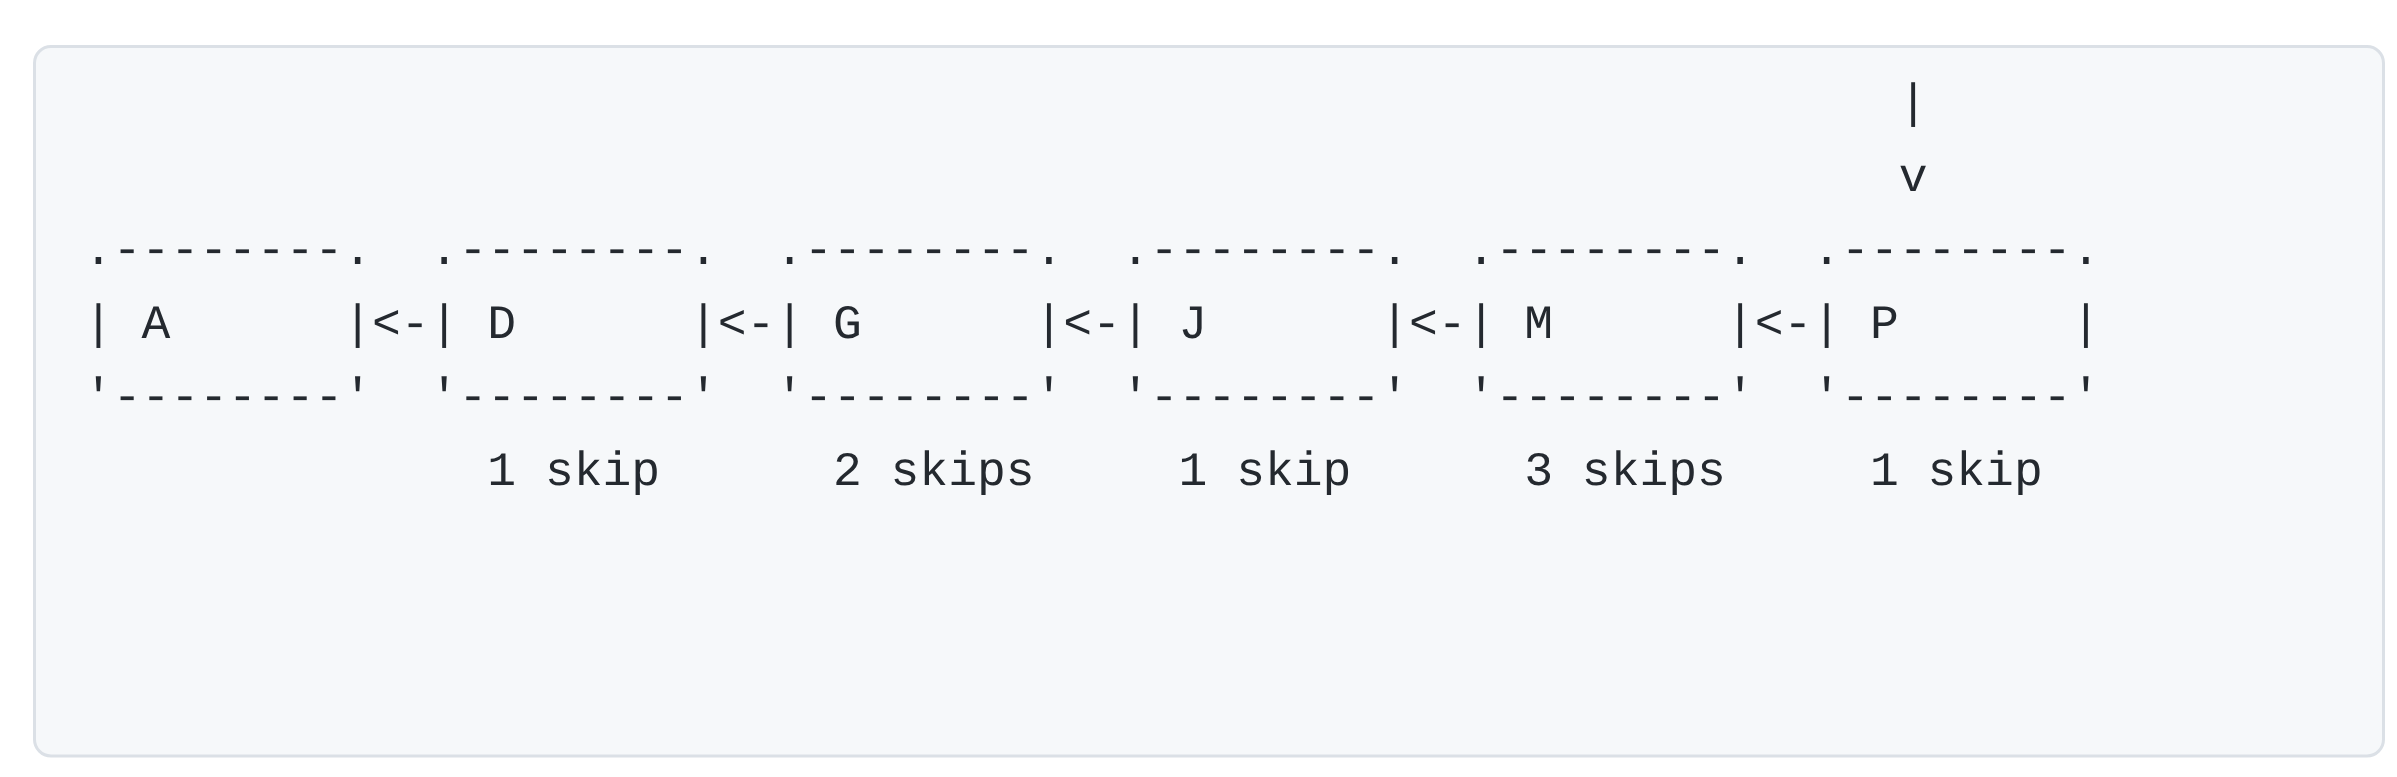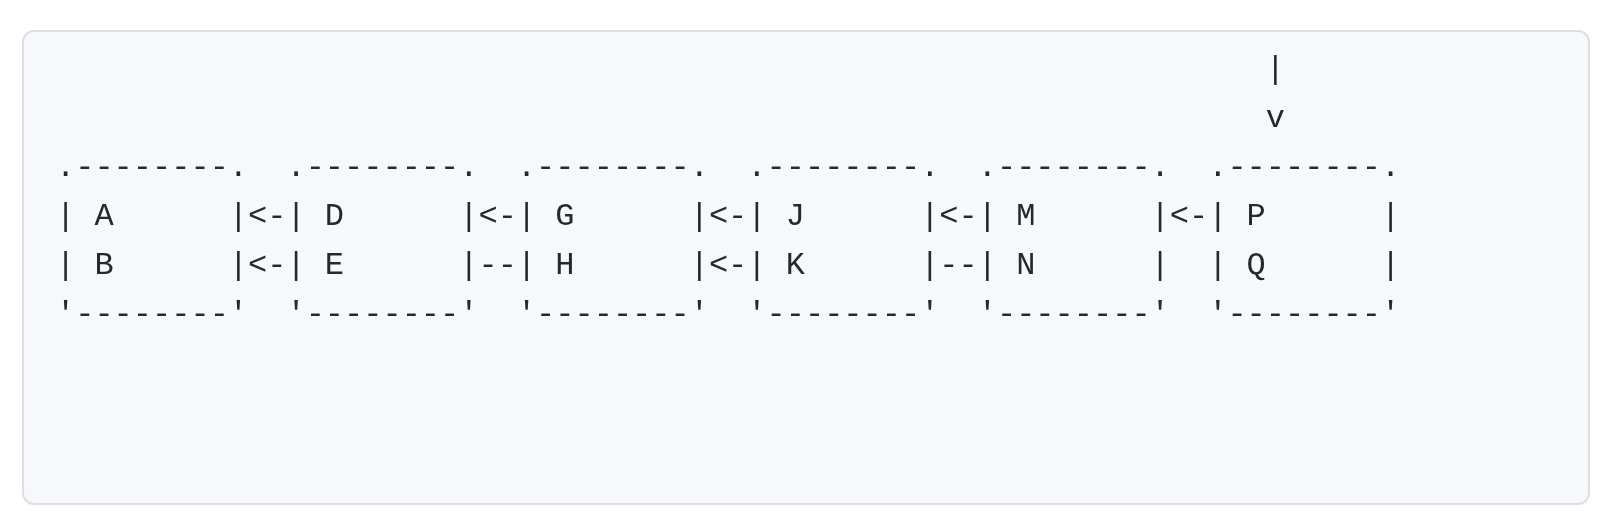--- a/index.html
+++ b/index.html
@@ -40,16 +40,16 @@
 </style>
 </head>
 <body>
 
 <div class="page">
   <div class="code-block">
       <div class="ascii-line">                                                               |</div>
       <div class="ascii-line">                                                               v</div>
       <div class="ascii-line">.--------.  .--------.  .--------.  .--------.  .--------.  .--------.</div>
       <div class="ascii-line">| A      |&lt;-| D      |&lt;-| G      |&lt;-| J      |&lt;-| M      |&lt;-| P      |</div>
-      <div class="ascii-line">| B      |&lt;-| E      |--| H      |&lt;-| K      |--| N      |  | Q      |</div>
       <div class="ascii-line">'--------'  '--------'  '--------'  '--------'  '--------'  '--------'</div>
+      <div class="ascii-line">              1 skip      2 skips     1 skip      3 skips     1 skip</div>
     </div>
 </div>
 
 </body></html>

